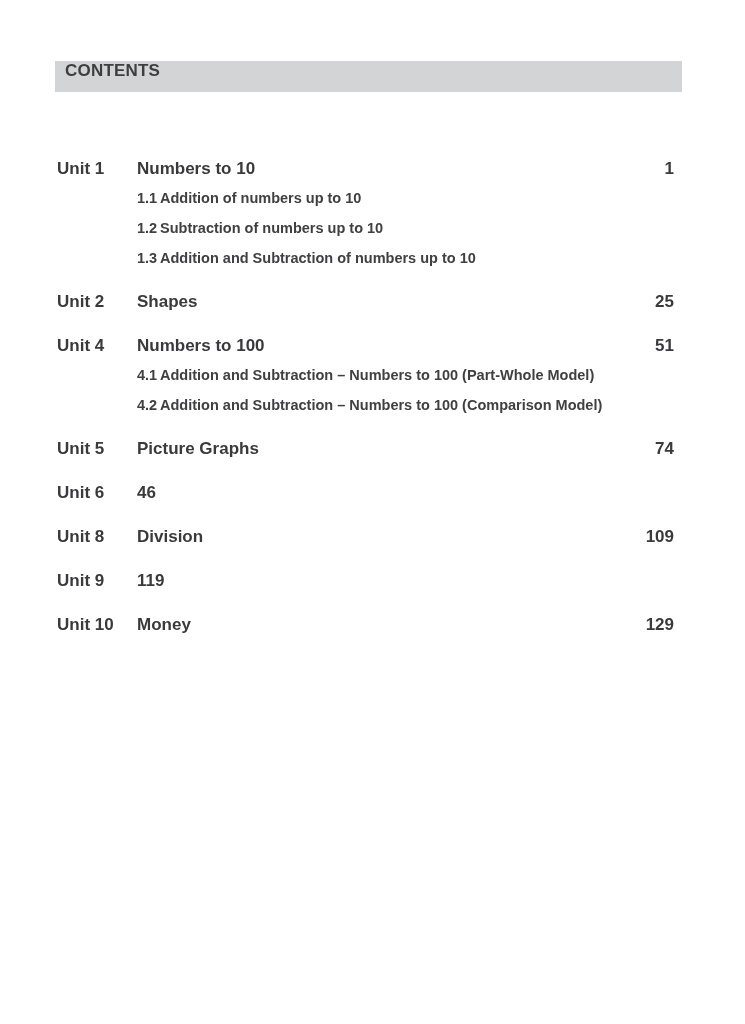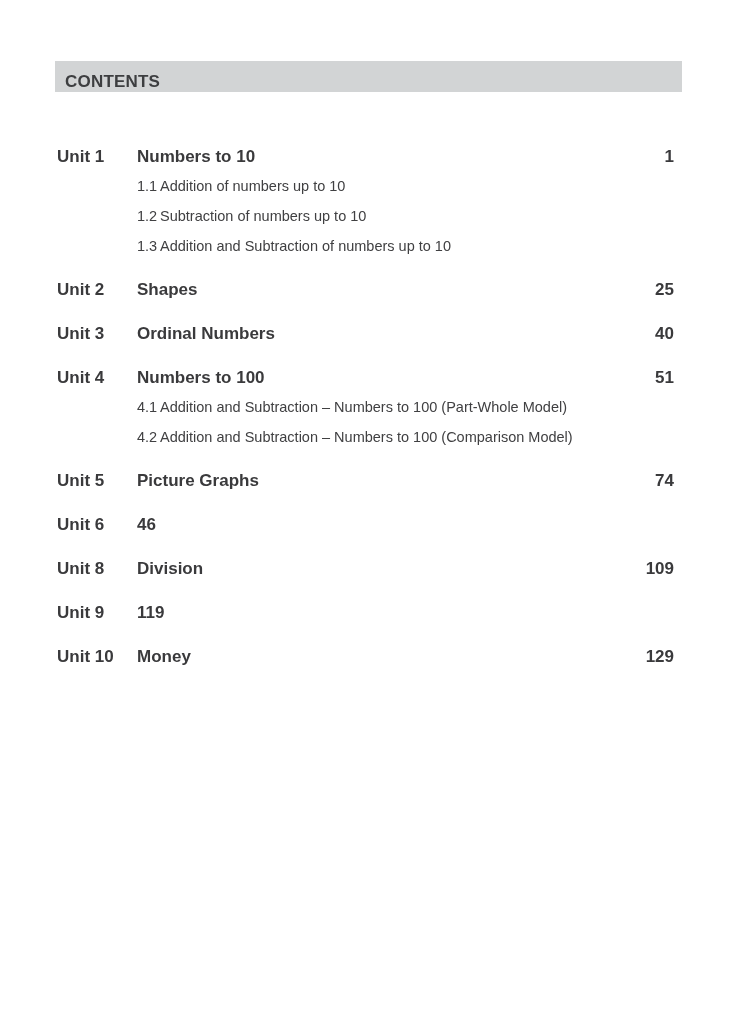--- a/index.html
+++ b/index.html
@@ -20,21 +20,21 @@
     overflow: hidden;
   }
   .contents-bar {
     position: absolute;
     left: 55px;
     top: 61px;
     width: 627px;
     height: 31px;
     background: var(--bar);
     display: flex;
-    align-items: flex-end;
+    align-items: flex-start;
     padding-left: 10px;
   }
   .contents-bar span {
     font-size: 17px;
     font-weight: bold;
     letter-spacing: 0.2px;
     color: #3d3e40;
   }
   .toc {
     position: absolute;
@@ -44,35 +44,35 @@
   }
   .unit-row {
     display: flex;
     align-items: baseline;
     margin-top: 23px;
     font-size: 17px;
     font-weight: bold;
     line-height: 21px;
     color: var(--ink);
   }
-  .unit-row:first-child { margin-top: 0; }
+  .unit-row:first-child { margin-top: 12px; }
   .unit-row .unit-label { min-width: 80px; }
   .unit-row .unit-title { flex: 1; }
   .unit-row .unit-page {
     text-align: right;
     padding-right: 8px;
     white-space: nowrap;
   }
   .sub-row {
     display: flex;
     align-items: baseline;
     margin-left: 80px;
     margin-top: 11px;
     font-size: 14.5px;
-    font-weight: normal;
+    font-weight: bold;
     line-height: 19px;
     color: #404042;
   }
   .sub-row.first-sub { margin-top: 10px; }
   .sub-row .sub-number { min-width: 23px; }
   .sub-row .sub-title { flex: 1; }
 </style>
 </head>
 <body>
 
@@ -97,25 +97,20 @@
     <span class="sub-title">Subtraction of numbers up to 10</span>
   </div>
       <div class="sub-row">
     <span class="sub-number">1.3</span>
     <span class="sub-title">Addition and Subtraction of numbers up to 10</span>
   </div>
       <div class="unit-row">
     <span class="unit-label">Unit 2</span>
     <span class="unit-title">Shapes</span>
     <span class="unit-page">25</span>
-  </div>
-      <div class="unit-row">
-    <span class="unit-label">Unit 3</span>
-    <span class="unit-title">Ordinal Numbers</span>
-    <span class="unit-page">40</span>
   </div>
       <div class="unit-row">
     <span class="unit-label">Unit 4</span>
     <span class="unit-title">Numbers to 100</span>
     <span class="unit-page">51</span>
   </div>
       <div class="sub-row first-sub">
     <span class="sub-number">4.1</span>
     <span class="sub-title">Addition and Subtraction – Numbers to 100 (Part-Whole Model)</span>
   </div>

